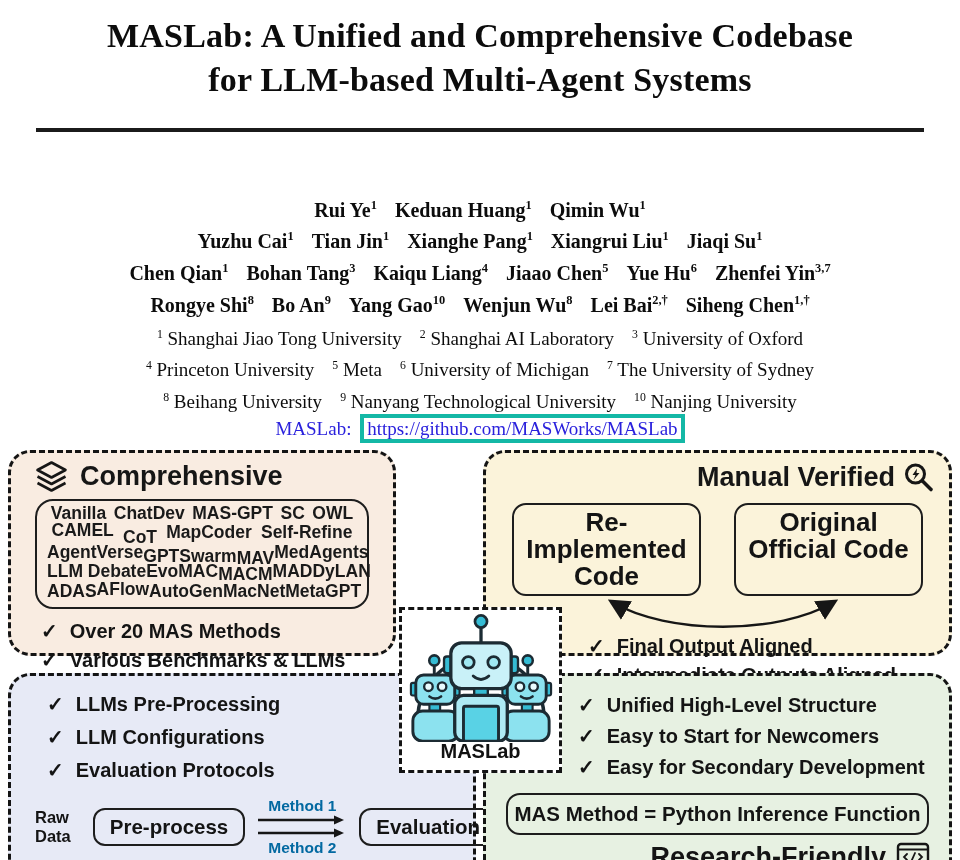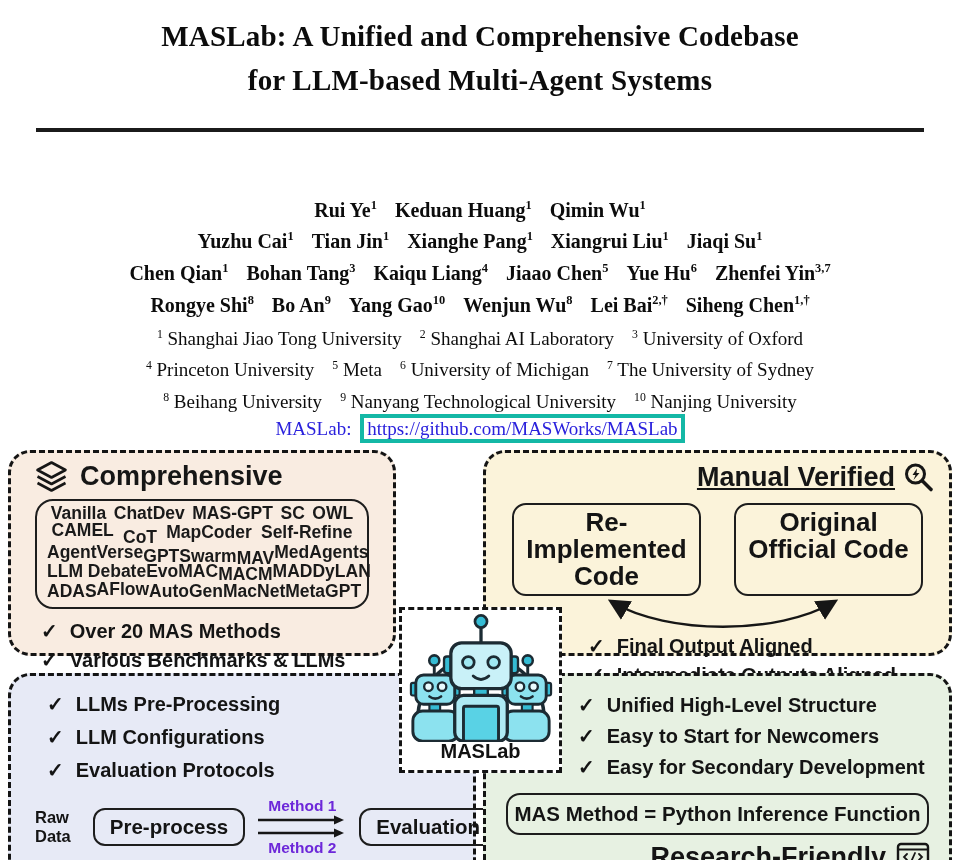--- a/index.html
+++ b/index.html
@@ -1,20 +1,20 @@
 <!DOCTYPE html>
 <html><head>
 <meta charset="utf-8">
 <style>
   * { box-sizing: border-box; }
   html,body { margin:0; padding:0; width:960px; height:860px; overflow:hidden; background:#ffffff; }
   body { font-family:"Liberation Serif", serif; color:#0c0c0c; }
 
   
-  .title { text-align:center; font-weight:bold; font-size:29px; line-height:44px; margin-top:14px; letter-spacing:0.2px; }
+  .title { text-align:center; font-weight:bold; font-size:34px; line-height:44px; margin-top:14px; letter-spacing:0.2px; }
   .rule { height:4px; background:#1b1b1b; margin:26px 36px 0 36px; }
 
   .authors { margin-top:60px; text-align:center; font-weight:bold; font-size:20px; }
   .a-row { line-height:27px; }
   .author { margin:0 9px; white-space:nowrap; }
   sup { font-size:0.62em; }
 
   .affils { margin-top:2px; text-align:center; font-size:19px; }
   .f-row { line-height:27px; }
   .affil { margin:0 9px; white-space:nowrap; }
@@ -30,21 +30,21 @@
   #panel-bl { left:8px;   top:225px; width:468px; height:214px; }
   #panel-br { left:483px; top:225px; width:469px; height:214px; }
 
   #center-logo { position:absolute; left:399px; top:159px; width:163px; height:166px;
     background:#ffffff; border:3.5px dashed #141414; z-index:5;
     display:flex; flex-direction:column; align-items:center; justify-content:flex-start; }
   .logo-label { font-size:20px; font-weight:600; color:#111; margin-top:-2px; }
 
   .panel-header { display:flex; align-items:center; gap:10px; font-size:27px; color:#161616; }
   #panel-tl .panel-header { margin:6px 0 0 22px; }
-  #panel-tr .panel-header { justify-content:flex-end; margin:8px 14px 0 0; gap:6px;text-decoration:underline; }
+  #panel-tr .panel-header { justify-content:flex-end; margin:8px 14px 0 0; gap:6px; }
 
   
   .methods-box { margin:4px 24px 0 24px; border:2.5px solid #1d1d1d; border-radius:18px; padding:3px 10px 6px 10px; }
   .m-row { display:flex; justify-content:space-around; align-items:baseline; font-size:17.5px; line-height:19.5px; color:#1a1a1a; }
   .m { white-space:nowrap; }
   .m-row:nth-child(2) .m:nth-child(1){ transform:translateY(-2px); }
   .m-row:nth-child(2) .m:nth-child(2){ transform:translateY(5px); }
   .m-row:nth-child(3) .m:nth-child(2){ transform:translateY(4px); }
   .m-row:nth-child(3) .m:nth-child(3){ transform:translateY(6px); }
   .m-row:nth-child(4) .m:nth-child(3){ transform:translateY(3px); }
@@ -63,21 +63,21 @@
   
   .code-boxes { display:flex; justify-content:center; gap:33px; margin-top:8px; }
   .code-box { border:2.5px solid #1d1d1d; border-radius:14px; width:189px; padding:4px 8px;
     text-align:center; font-size:26px; line-height:27px; color:#141414; }
   .arc-wrap { display:flex; justify-content:center; margin:1px 0 1px 10px; }
 
   
   .flow { display:flex; align-items:center; margin:11px 0 0 24px; gap:11px; }
   .raw { font-size:16.5px; line-height:19px; color:#141414; }
   .flow-box { border:2.5px solid #1d1d1d; border-radius:12px; padding:5px 15px; font-size:20.5px; color:#141414; white-space:nowrap; }
-  .dbl { display:flex; flex-direction:column; align-items:center; font-size:15.5px; line-height:16px; color:#6d28d9; margin:0 2px; }
+  .dbl { display:flex; flex-direction:column; align-items:center; font-size:15.5px; line-height:16px; color:#0369a1; margin:0 2px; }
 
   
   .mas-box { margin:10px 20px 0 20px; border:2.5px solid #1d1d1d; border-radius:14px; padding:7px 4px;
     text-align:center; font-size:20.5px; color:#141414; }
   .br-footer { display:flex; justify-content:flex-end; align-items:center; gap:9px; margin:6px 18px 0 0; font-size:27px; color:#141414; }
 
   svg { display:block; }
 </style>
 </head>
 <body>

